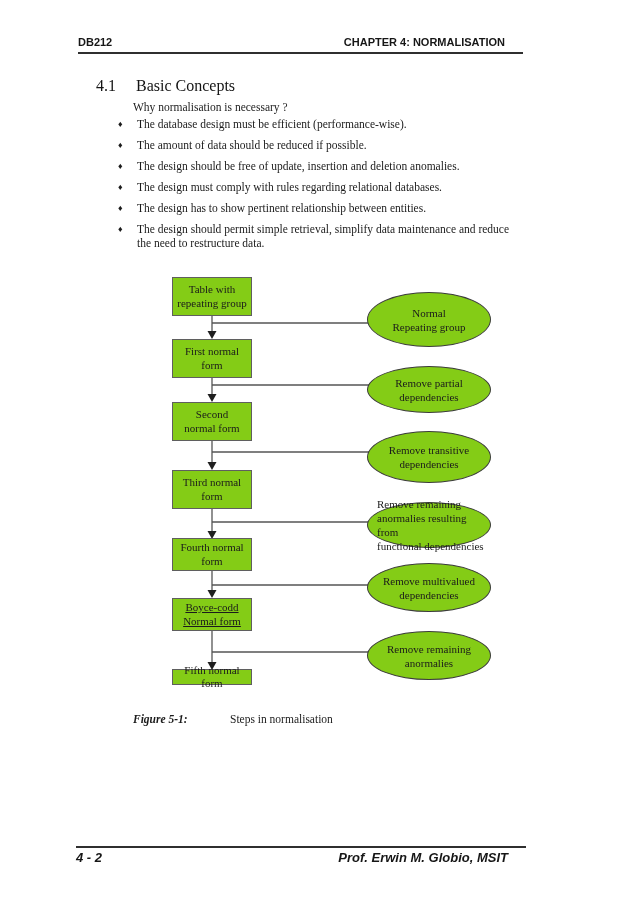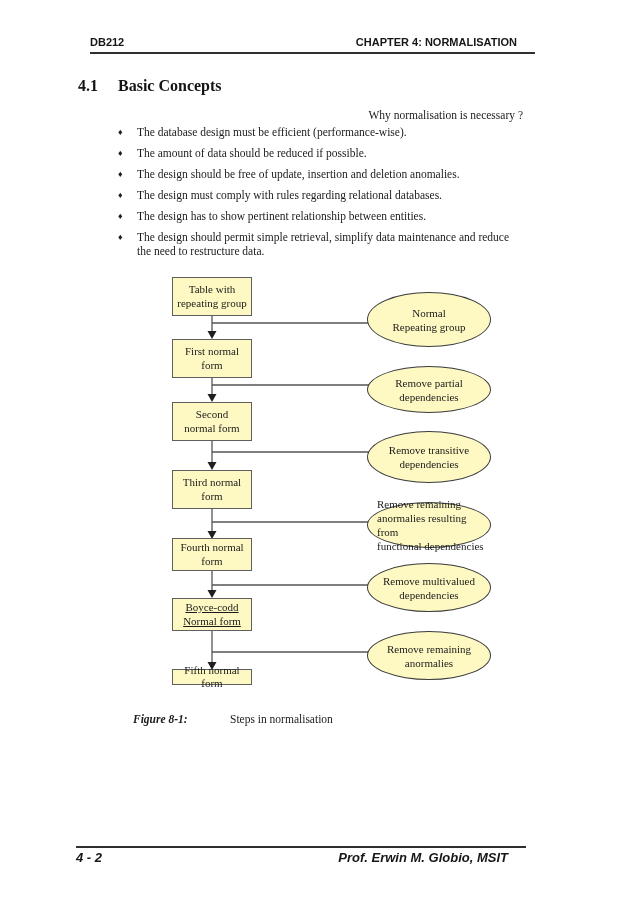--- a/index.html
+++ b/index.html
@@ -10,57 +10,57 @@
     height: 902px;
     background: #ffffff;
     font-family: "Liberation Serif", serif;
     color: #1b1b1b;
     overflow: hidden;
   }
 
   
   .header {
     position: absolute;
-    left: 90px; top: 36px;
+    left: 78px; top: 36px;
     width: 445px;
     border-bottom: 2px solid #2f2f2f;
     padding-bottom: 3px;
   }
   .header-row {
     display: flex;
     justify-content: space-between;
     padding-right: 18px;
     font-family: "Liberation Sans", sans-serif;
     font-weight: bold;
     font-size: 11px;
     line-height: 13px;
     color: #161616;
   }
 
   
   .section-heading {
     position: absolute;
-    left: 78px; top: 76px;
-    font-weight: bold;
+    left: 96px; top: 76px;
+    font-weight: normal;
     font-size: 16px;
     line-height: 19px;
     color: #141414;
   }
   .sec-num { display: inline-block; width: 40px; }
 
   
   .body-text {
     position: absolute;
     left: 133px; top: 96px;
     width: 390px;
     font-size: 11.5px;
     line-height: 14.5px;
   }
   .intro { text-align: justify; }
-  .question { margin-top: 12px; text-align: right; }
+  .question { margin-top: 4px; }
   .bullets { margin-top: 2px; }
   .bullet {
     display: flex;
     margin-left: -15px;
     margin-bottom: 6.5px;
     align-items: flex-start;
   }
   .bullet .marker {
     flex: 0 0 19px;
     font-size: 9px;
@@ -70,21 +70,21 @@
   .bullet .btext { flex: 1 1 auto; }
 
   
   .connectors {
     position: absolute;
     left: 0; top: 0;
     pointer-events: none;
   }
   .fc-node {
     position: absolute;
-    background: #fef9c3;
+    background: #84cc16;
     display: flex;
     align-items: center;
     justify-content: center;
     text-align: center;
     white-space: pre-line;
     font-size: 11px;
     line-height: 13.5px;
     color: #1b1b1b;
   }
   .fc-box { border: 1.5px solid #5f5f5f; left: 172px; width: 80px; }
@@ -221,21 +221,21 @@
     <div class="fc-node fc-ellipse left-text" style="top:502px;height:46px;">Remove remaining
 anormalies resulting from
 functional dependencies</div>
     <div class="fc-node fc-ellipse" style="top:563px;height:49px;">Remove multivalued
 dependencies</div>
     <div class="fc-node fc-ellipse" style="top:631px;height:49px;">Remove remaining
 anormalies</div>
   </div>
 
   <div class="caption">
-    <span class="fig-label">Figure 8-1:</span><span class="fig-text">Steps in normalisation</span>
+    <span class="fig-label">Figure 5-1:</span><span class="fig-text">Steps in normalisation</span>
   </div>
 
   <div class="footer">
     <div class="footer-row">
       <span>4 - 2</span>
       <span>Prof. Erwin M. Globio, MSIT</span>
     </div>
   </div>
 
 </div>

